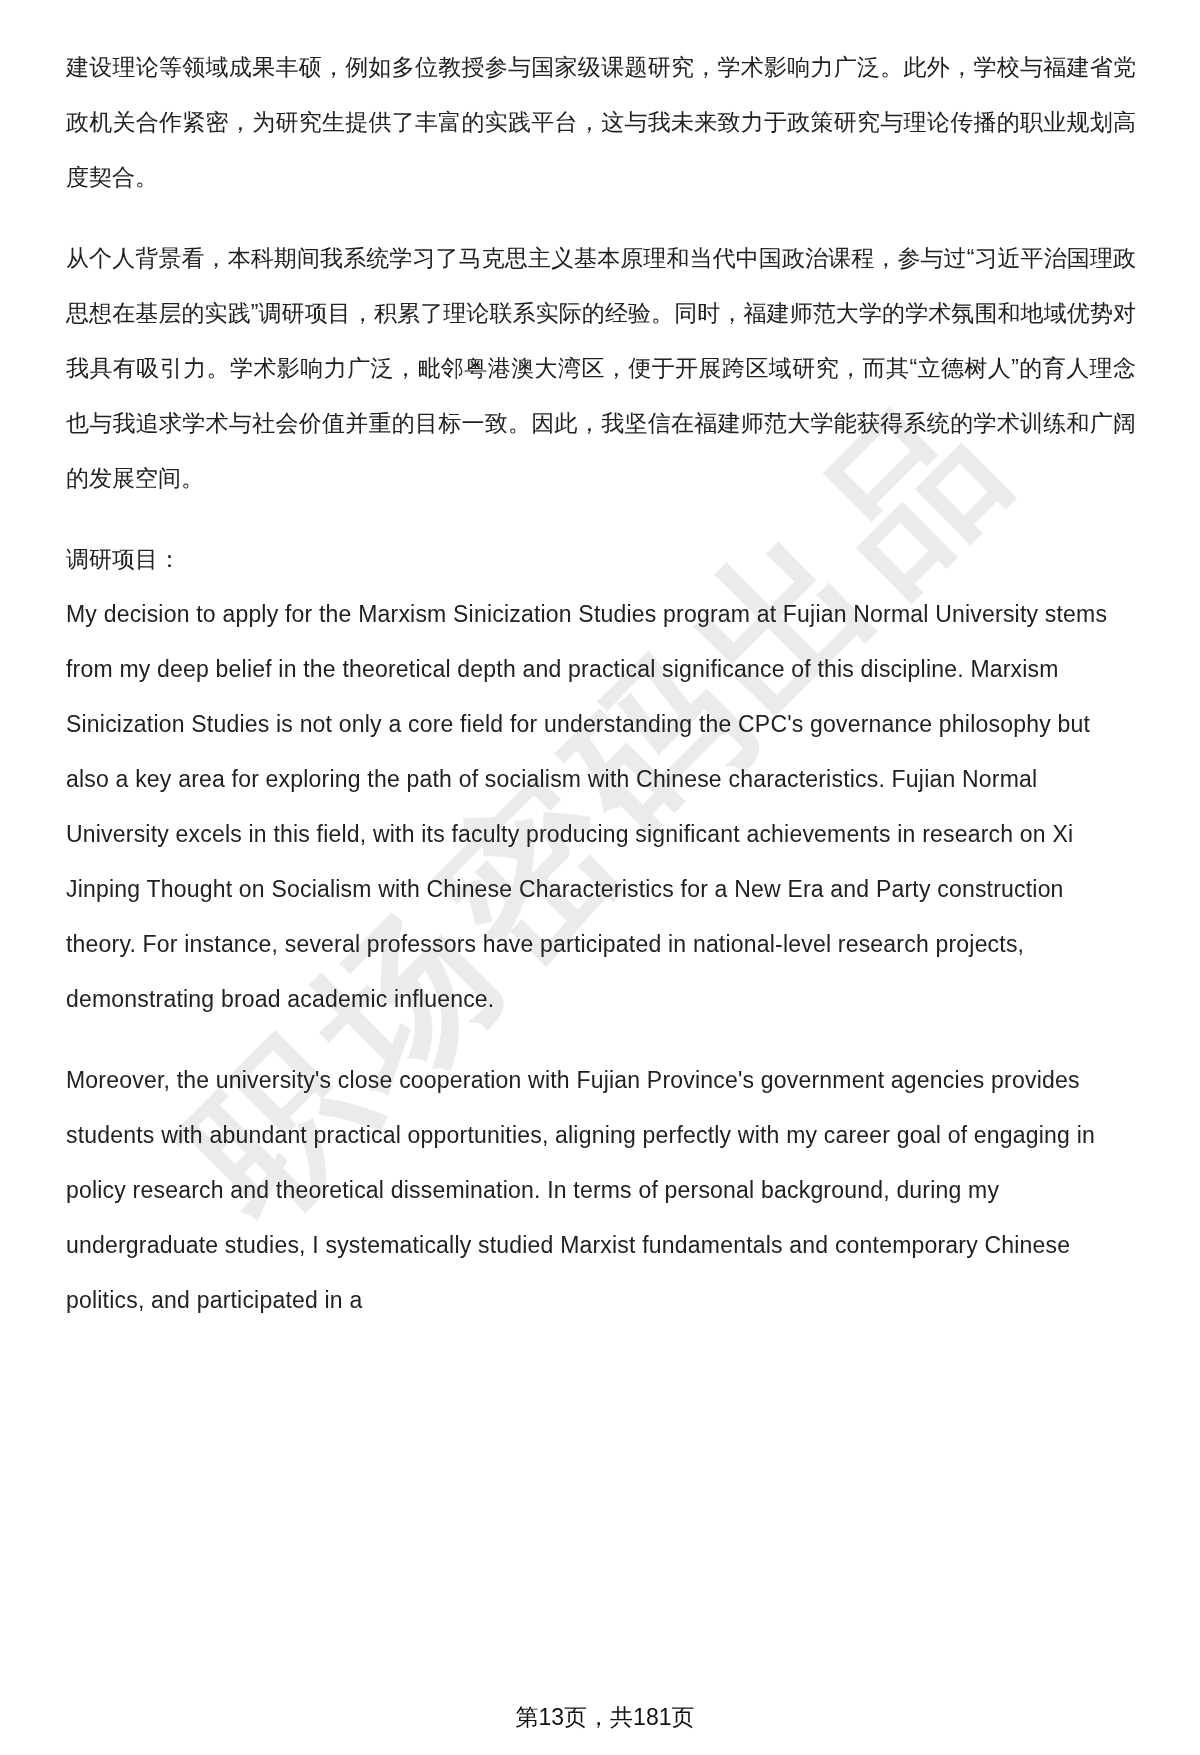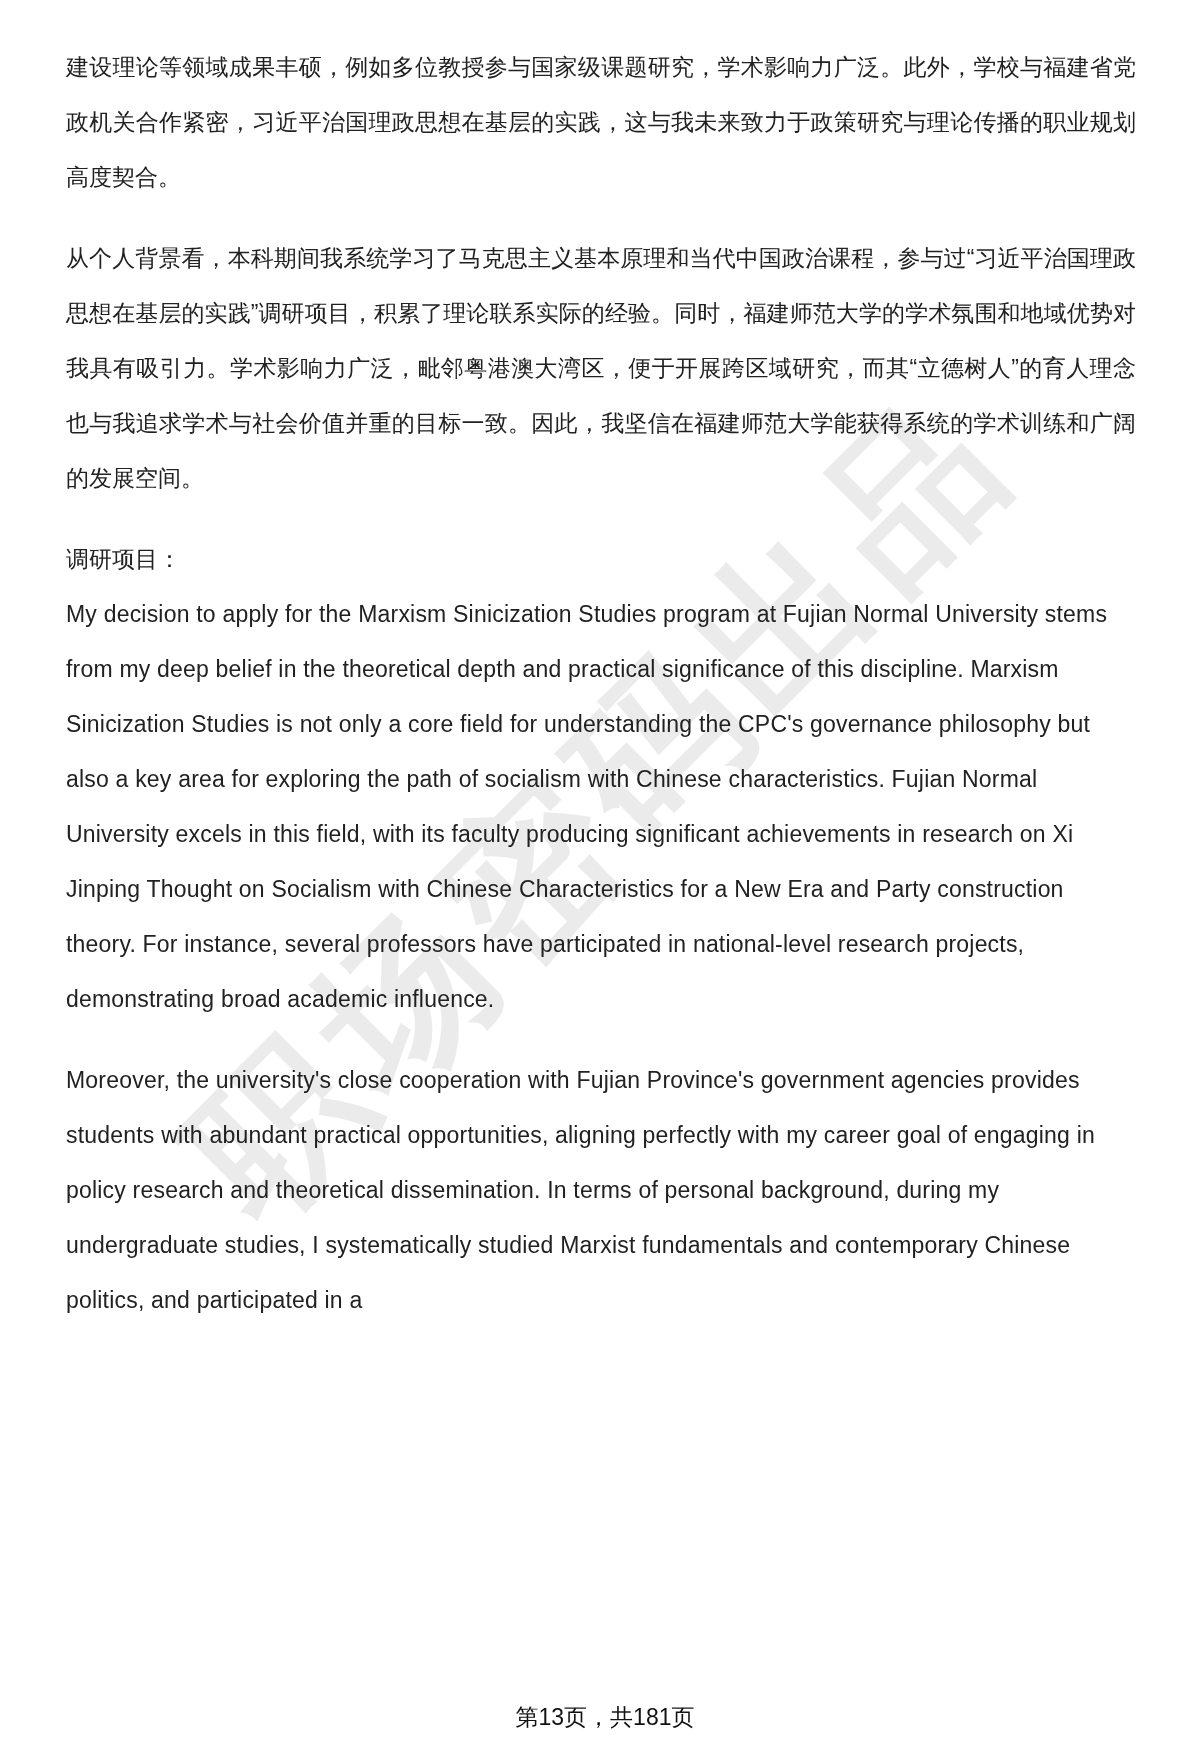--- a/index.html
+++ b/index.html
@@ -66,21 +66,21 @@
   }
 </style>
 </head>
 <body>
 
 <div class="page">
 
   <div class="watermark">职场密码出品</div>
 
   <div class="content">
-    <p class="zh">建设理论等领域成果丰硕，例如多位教授参与国家级课题研究，学术影响力广泛。此外，学校与福建省党政机关合作紧密，习近平治国理政思想在基层的实践，这与我未来致力于政策研究与理论传播的职业规划高度契合。</p>
+    <p class="zh">建设理论等领域成果丰硕，例如多位教授参与国家级课题研究，学术影响力广泛。此外，学校与福建省党政机关合作紧密，为研究生提供了丰富的实践平台，这与我未来致力于政策研究与理论传播的职业规划高度契合。</p>
     <p class="zh">从个人背景看，本科期间我系统学习了马克思主义基本原理和当代中国政治课程，参与过“习近平治国理政思想在基层的实践”调研项目，积累了理论联系实际的经验。同时，福建师范大学的学术氛围和地域优势对我具有吸引力。学术影响力广泛，毗邻粤港澳大湾区，便于开展跨区域研究，而其“立德树人”的育人理念也与我追求学术与社会价值并重的目标一致。因此，我坚信在福建师范大学能获得系统的学术训练和广阔的发展空间。</p>
     <p class="zh label">调研项目：</p>
     <p class="en">My decision to apply for the Marxism Sinicization Studies program at Fujian Normal University stems from my deep belief in the theoretical depth and practical significance of this discipline. Marxism Sinicization Studies is not only a core field for understanding the CPC's governance philosophy but also a key area for exploring the path of socialism with Chinese characteristics. Fujian Normal University excels in this field, with its faculty producing significant achievements in research on Xi Jinping Thought on Socialism with Chinese Characteristics for a New Era and Party construction theory. For instance, several professors have participated in national-level research projects, demonstrating broad academic influence.</p>
     <p class="en">Moreover, the university's close cooperation with Fujian Province's government agencies provides students with abundant practical opportunities, aligning perfectly with my career goal of engaging in policy research and theoretical dissemination. In terms of personal background, during my undergraduate studies, I systematically studied Marxist fundamentals and contemporary Chinese politics, and participated in a</p>
   </div>
 
   <div class="footer">第13页，共181页</div>
 
 </div>
 

